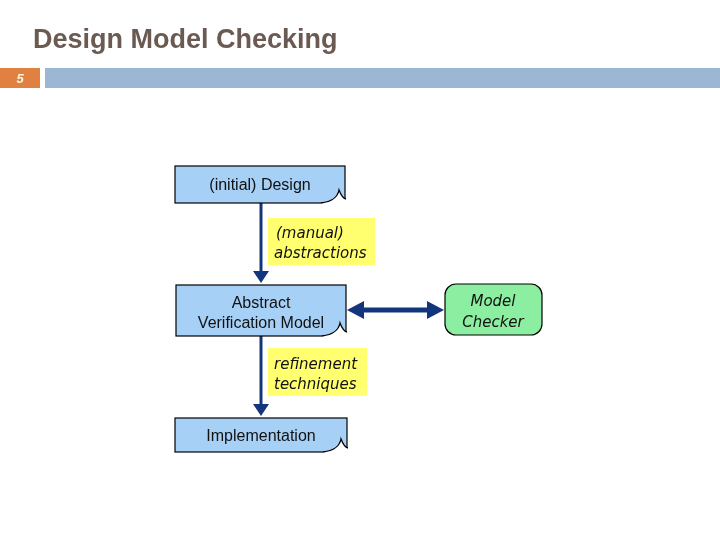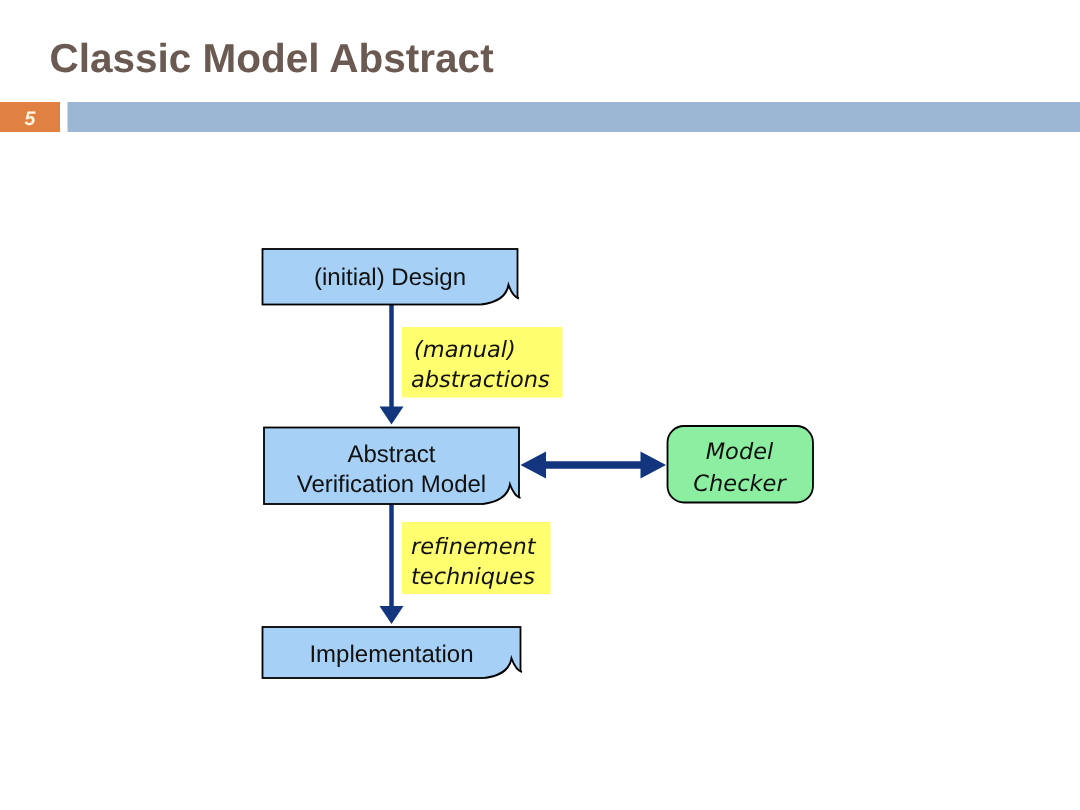--- a/index.html
+++ b/index.html
@@ -92,21 +92,21 @@
   .curl-patch {
     fill: #ffffff;
     stroke: none;
   }
 </style>
 </head>
 <body>
 
 <div class="slide">
 
-  <div class="slide-title">Classic Model Abstract</div>
+  <div class="slide-title">Design Model Checking</div>
 
   <div class="header-bar">
     <div class="page-number-box">5</div>
     <div class="header-rule"></div>
   </div>
 
   <svg class="diagram" viewBox="0 0 720 540">
 
     <g>
       <line x1="261" y1="203" x2="261" y2="273" stroke-width="3" stroke="#13357E"></line>

